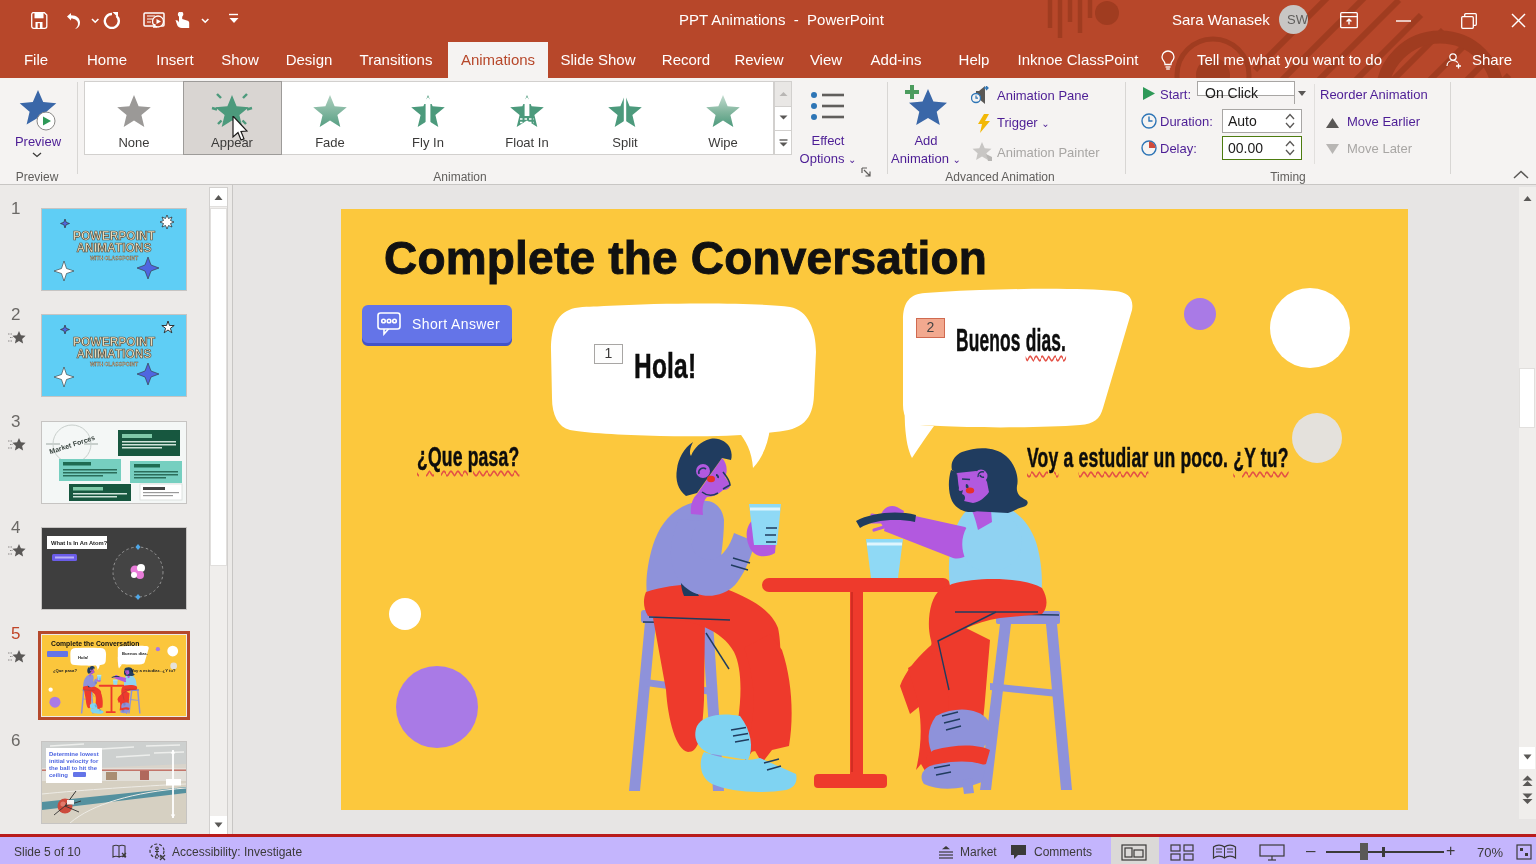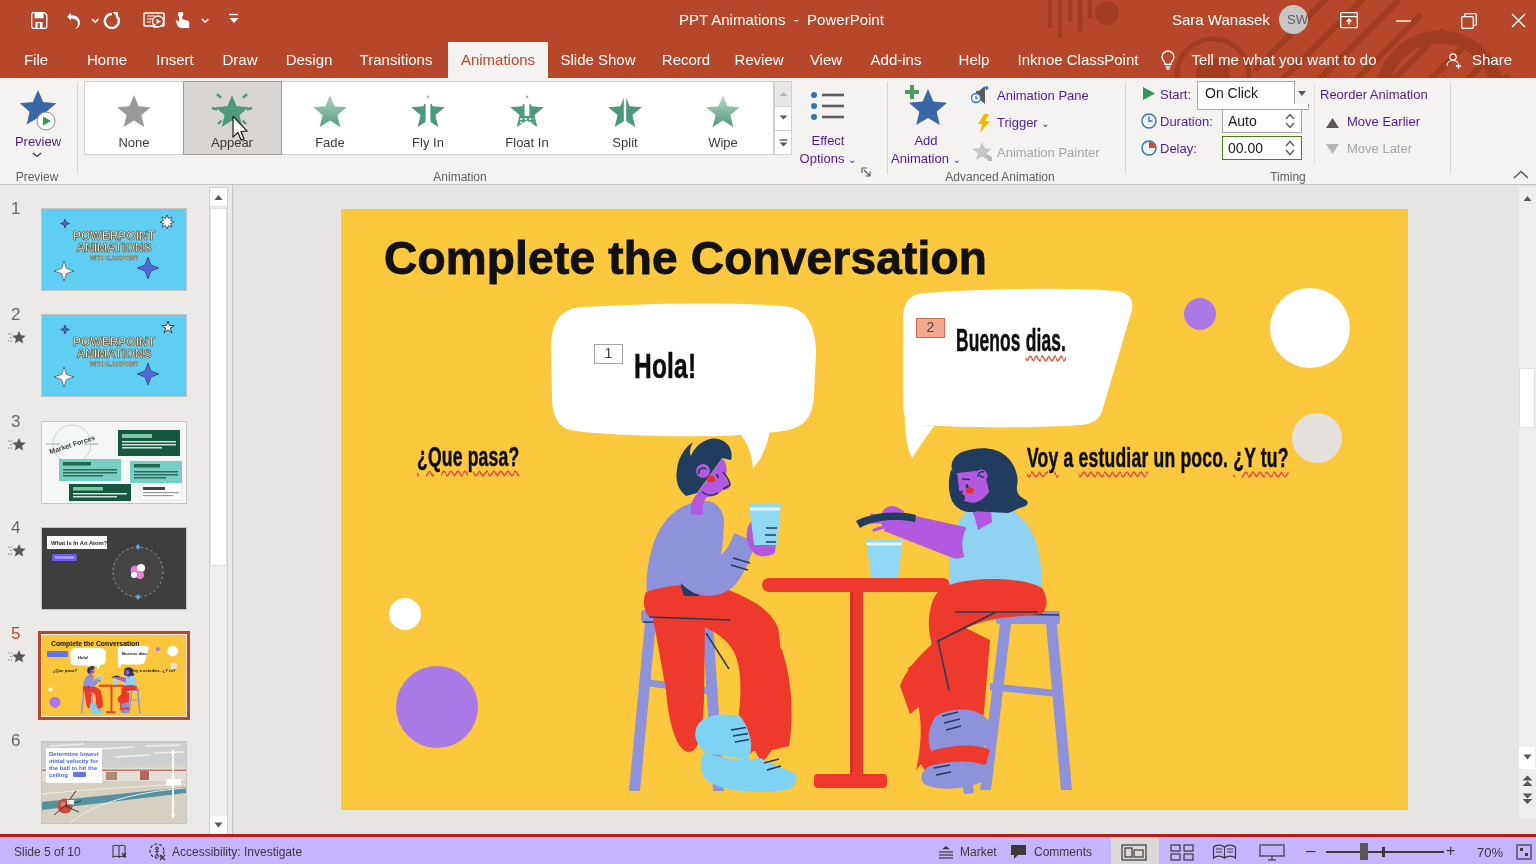--- a/index.html
+++ b/index.html
@@ -112,37 +112,37 @@
       <line x1="1" y1="1" x2="14" y2="14"></line>
           <line x1="14" y1="1" x2="1" y2="14"></line>
     </svg>
   </div>
 </div>
 
 <div id="tabrow">
   <div class="tab" style="left:14px;width:44px;">File</div>
   <div class="tab" style="left:72px;width:70px;">Home</div>
   <div class="tab" style="left:146px;width:58px;">Insert</div>
-  <div class="tab" style="left:210px;width:60px;">Draw</div>
+  <div class="tab" style="left:210px;width:60px;">Show</div>
   <div class="tab" style="left:276px;width:66px;">Design</div>
   <div class="tab" style="left:350px;width:92px;">Transitions</div>
   <div class="tab" style="left:448px;width:100px;background:#F5F3F2;color:#B7472A;">Animations</div>
   <div class="tab" style="left:552px;width:92px;">Slide Show</div>
   <div class="tab" style="left:652px;width:68px;">Record</div>
   <div class="tab" style="left:726px;width:66px;">Review</div>
   <div class="tab" style="left:798px;width:56px;">View</div>
   <div class="tab" style="left:860px;width:72px;">Add-ins</div>
   <div class="tab" style="left:948px;width:52px;">Help</div>
   <div class="tab" style="left:1008px;width:140px;">Inknoe ClassPoint</div>
   <svg class="abs" style="left:1160px;top:8px" width="16" height="21" viewBox="0 0 16 21" fill="none" stroke="#fff" stroke-width="1.3">
     <path d="M8,1 a6,6 0 0 1 6,6 c0,2.4 -1.6,3.6 -2.4,5 -0.5,0.9 -0.6,1.7 -0.6,2.5 h-6 c0,-0.8 -0.1,-1.6 -0.6,-2.5 -0.8,-1.4 -2.4,-2.6 -2.4,-5 a6,6 0 0 1 6,-6 z"></path>
     <line x1="5.5" y1="17" x2="10.5" y2="17"></line>
         <line x1="6.2" y1="19" x2="9.8" y2="19"></line>
   </svg>
-  <div class="tab" style="left:1186px;width:196px;text-align:center;">Tell me what you want to do</div>
+  <div class="tab" style="left:1186px;width:196px;text-align:right;">Tell me what you want to do</div>
   <svg class="abs" style="left:1446px;top:10px" width="17" height="17" viewBox="0 0 17 17" fill="none" stroke="#fff" stroke-width="1.2">
     <circle cx="7" cy="5" r="3.2"></circle>
     <path d="M1,14 c0,-3.3 2.7,-5.5 6,-5.5 2,0 3.8,0.8 4.9,2.1"></path>
     <path d="M12.5,11.5 v5 M10,14 h5" stroke-width="1.3"></path>
   </svg>
   <div class="tab" style="left:1466px;width:52px;">Share</div>
 </div>
 
 <div id="ribbon">
 
@@ -273,21 +273,21 @@
     <path d="M10,0 l2.7,6.2 6.8,0.6 -5.1,4.5 1.5,6.6 -5.9,-3.5 -5.9,3.5 1.5,-6.6 -5.1,-4.5 6.8,-0.6 z" fill="#C8C6C4"></path>
     <path d="M14,12 l6,3 v4 h-4 z" fill="#B8B6B4"></path>
   </svg>
   <div class="glabel" style="left:920px;width:160px;">Advanced Animation</div>
   <div class="gsep" style="left:1125px;"></div>
 
   <svg class="abs" style="left:1143px;top:9px" width="12" height="13" viewBox="0 0 12 13">
         <path d="M0,0 l12,6.5 -12,6.5 z" fill="#2E9958"></path>
       </svg>
   <div class="abs rtext" style="left:1160px;top:9px;">Start:</div>
-  <div class="abs" style="left:1197px;top:3px;width:112px;height:29px;background:#fff;border:1px solid #A8A6A4;">
+  <div class="abs" style="left:1197px;top:3px;width:112px;height:15px;background:#fff;border:1px solid #A8A6A4;">
     <div class="abs" style="left:7px;top:3px;font-size:14px;color:#1B1A19;">On Click</div>
     <div class="abs" style="left:96px;top:-1px;width:15px;height:23px;border-left:1px solid #A8A6A4;background:#F5F3F2;"></div>
     <svg class="abs" style="left:100px;top:9px" width="8" height="5" viewBox="0 0 8 5">
           <path d="M0,0 h8 l-4,5 z" fill="#5A5856"></path>
         </svg>
   </div>
   <svg class="abs" style="left:1141px;top:35px" width="16" height="16" viewBox="0 0 16 16" fill="none" stroke="#2E75B6" stroke-width="1.4">
     <circle cx="8" cy="8" r="7"></circle>
         <path d="M8,3.5 v4.5 h3.5"></path>
   </svg>
@@ -619,20 +619,30 @@
           <path d="M942,716 l16,-4 M944,723 l16,-4 M946,730 l15,-4"></path>
           <path d="M934,768 l16,-3 M936,775 l15,-3"></path>
 
         </g>
       </g>
       </g>
     </svg>
 
     <div class="abs" style="left:43px;top:22px;font-size:46px;font-weight:bold;color:#111;letter-spacing:0.2px;-webkit-text-stroke:0.9px #111;">Complete the Conversation</div>
 
+    <div class="abs" style="left:21px;top:96px;width:150px;height:38px;background:#6474E8;border-radius:6px;box-shadow:0 3px 0 #4353C8;">
+      <svg class="abs" style="left:15px;top:7px" width="26" height="24" viewBox="0 0 26 24" fill="none" stroke="#fff" stroke-width="1.6">
+        <rect x="1" y="1" width="22" height="16" rx="2.5"></rect>
+        <circle cx="6.5" cy="9" r="1.8"></circle>
+            <circle cx="12" cy="9" r="1.8"></circle>
+            <circle cx="17.5" cy="9" r="1.8"></circle>
+        <path d="M7,17 v5 l4.5,-5"></path>
+      </svg>
+      <div class="abs" style="left:50px;top:11px;color:#fff;font-size:14px;letter-spacing:0.4px;">Short Answer</div>
+    </div>
 
     <div class="abs" style="left:253px;top:135px;width:29px;height:20px;background:#FDFDFD;border:1px solid #A8A6A4;text-align:center;font-size:14px;color:#3B3A39;">1</div>
 
     <div class="abs cond" style="left:293px;top:137px;font-size:35px;">Hola!</div>
 
     <div class="abs" style="left:575px;top:109px;width:29px;height:20px;background:#F2A98F;border:1px solid #D06A50;text-align:center;font-size:14px;color:#444;">2</div>
 
     <div class="abs cond" style="left:615px;top:114px;font-size:31px;transform:scaleX(0.56);">Buenos <span class="sq">dias.</span></div>
 
     <div class="abs cond" style="left:76px;top:233px;font-size:27px;transform:scaleX(0.65);"><span class="sq">¿Que pasa?</span></div>

